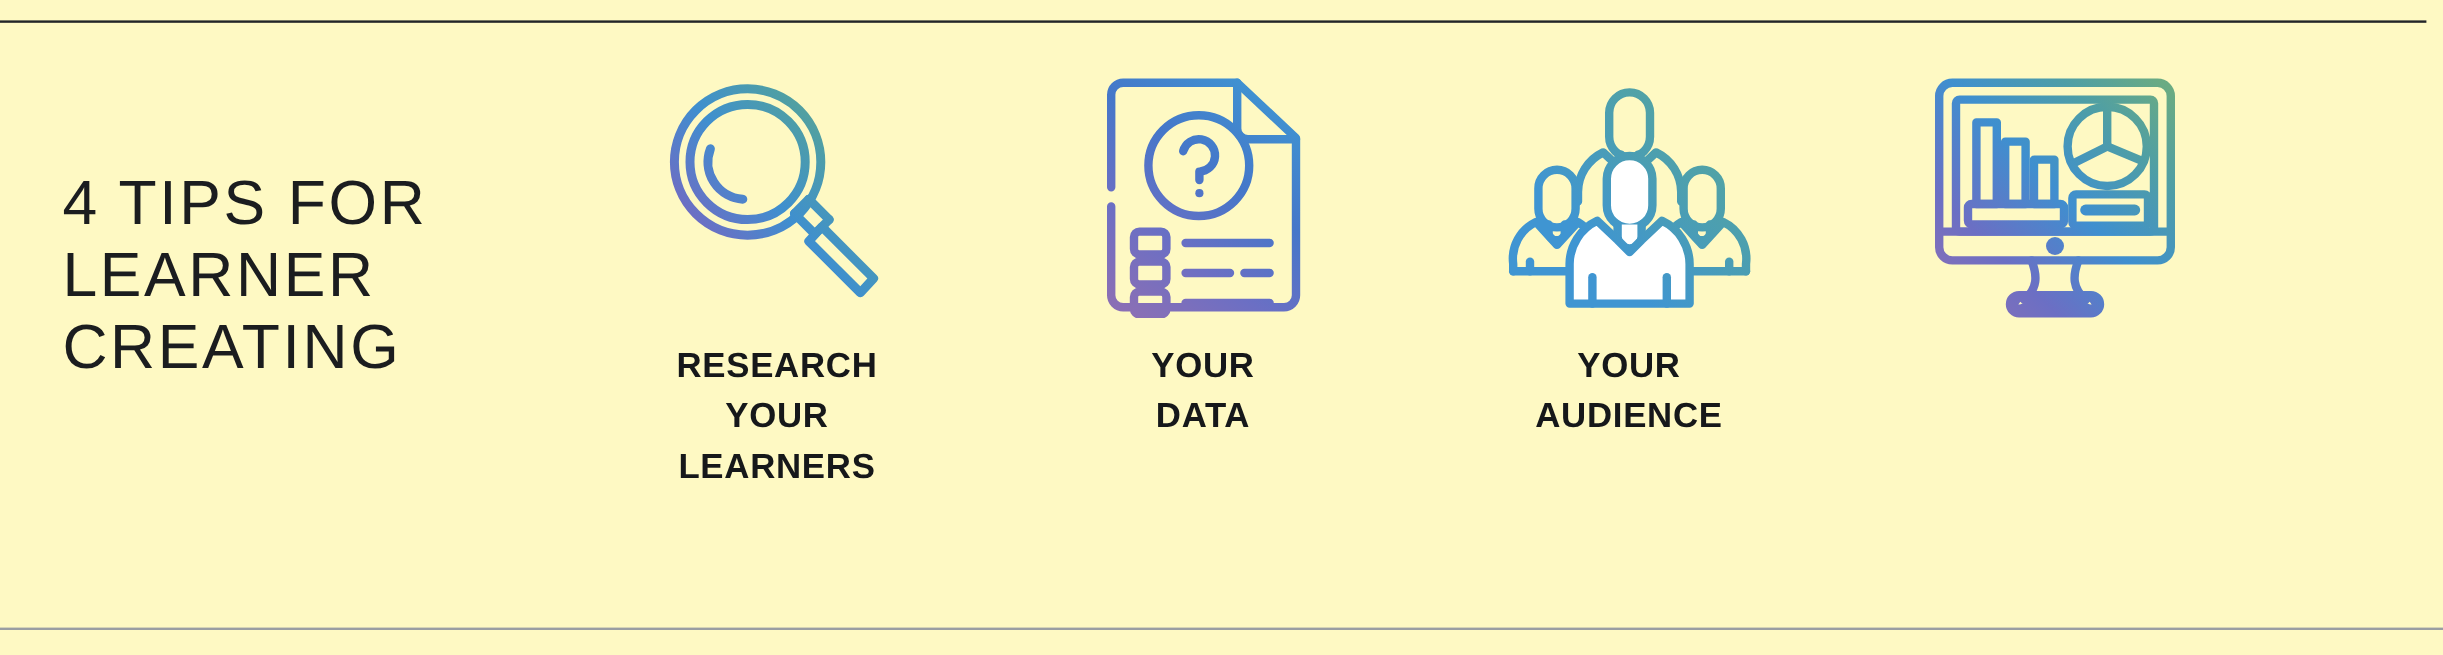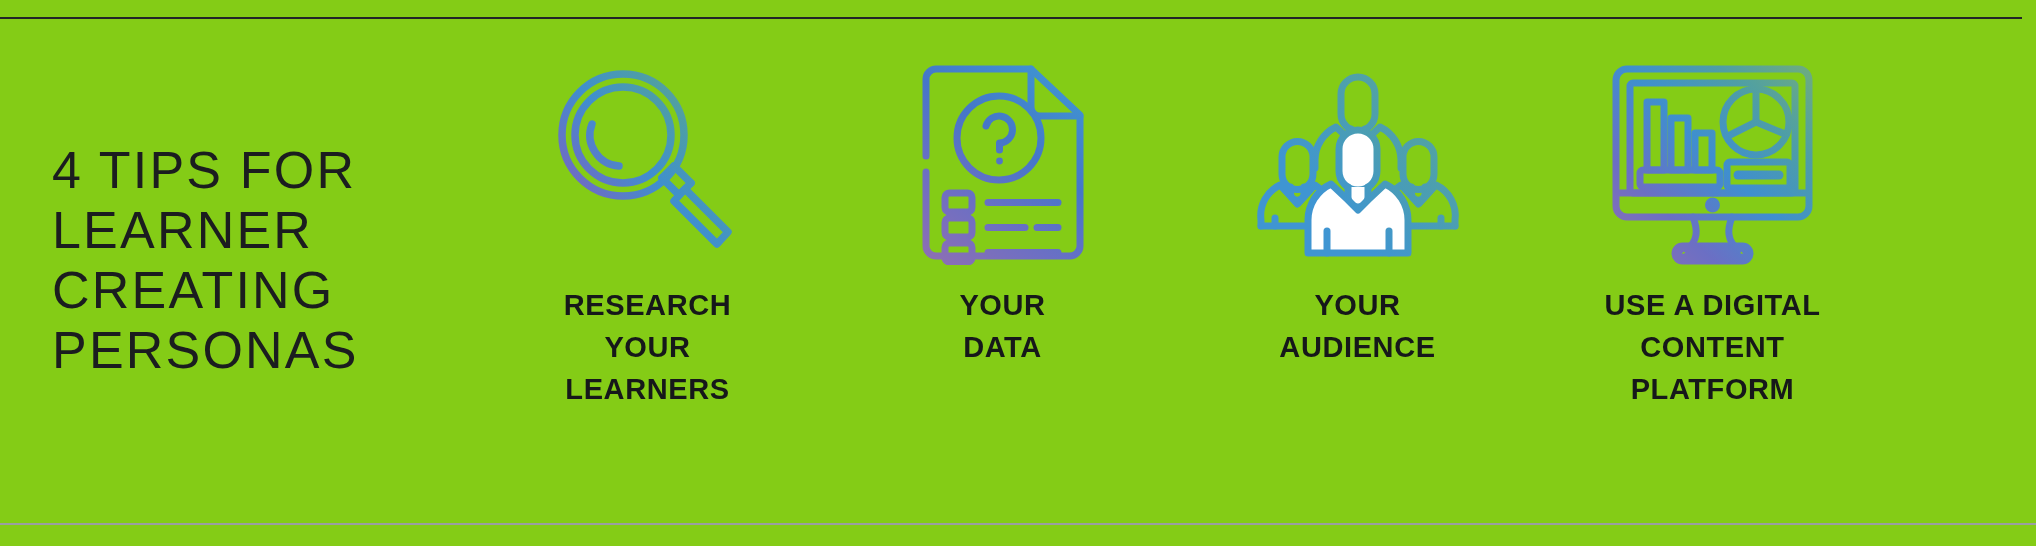--- a/index.html
+++ b/index.html
@@ -9,21 +9,21 @@
     height: 546px;
     background: #ffffff;
     font-family: "Liberation Sans", "DejaVu Sans", sans-serif;
     overflow: hidden;
   }
 
   #infographic {
     position: relative;
     width: 2036px;
     height: 546px;
-    background: #84cc16;
+    background: #fef9c3;
   }
 
   
   .rule-top {
     position: absolute;
     left: 0;
     top: 17px;
     width: 2022px;
     height: 2px;
     background: #222528;
@@ -95,21 +95,20 @@
 <body>
 
 <div id="infographic">
 
   <div class="rule-top"></div>
 
   <div class="headline">
     <span class="hl-line">4 TIPS FOR</span>
     <span class="hl-line">LEARNER</span>
     <span class="hl-line">CREATING</span>
-    <span class="hl-line">PERSONAS</span>
   </div>
 
   <div class="tips">
 
     <div class="tip">
       <div class="tip-icon">
         <svg width="200" height="200" viewBox="0 0 200 200" fill="none" aria-hidden="true">
           <defs>
             <linearGradient id="gradMag" x1="10" y1="170" x2="185" y2="25" gradientUnits="userSpaceOnUse">
               <stop offset="0" stop-color="#8a6fb5"></stop>
@@ -254,23 +253,18 @@
             <circle cx="151" cy="62" r="33"></circle>
             <path d="M151 62 V29"></path>
             <path d="M151 62 L180 74"></path>
             <path d="M151 62 L123 76"></path>
 
             <rect x="122" y="102" width="63" height="26" rx="3"></rect>
             <path d="M133 115 H174" stroke-width="9"></path>
           </g>
         </svg>
       </div>
-      <div class="tip-label">
-        <span class="lb-line">USE A DIGITAL</span>
-        <span class="lb-line">CONTENT</span>
-        <span class="lb-line">PLATFORM</span>
-      </div>
     </div>
 
   </div>
 
   <div class="rule-bottom"></div>
 </div>
 
 </body></html>

